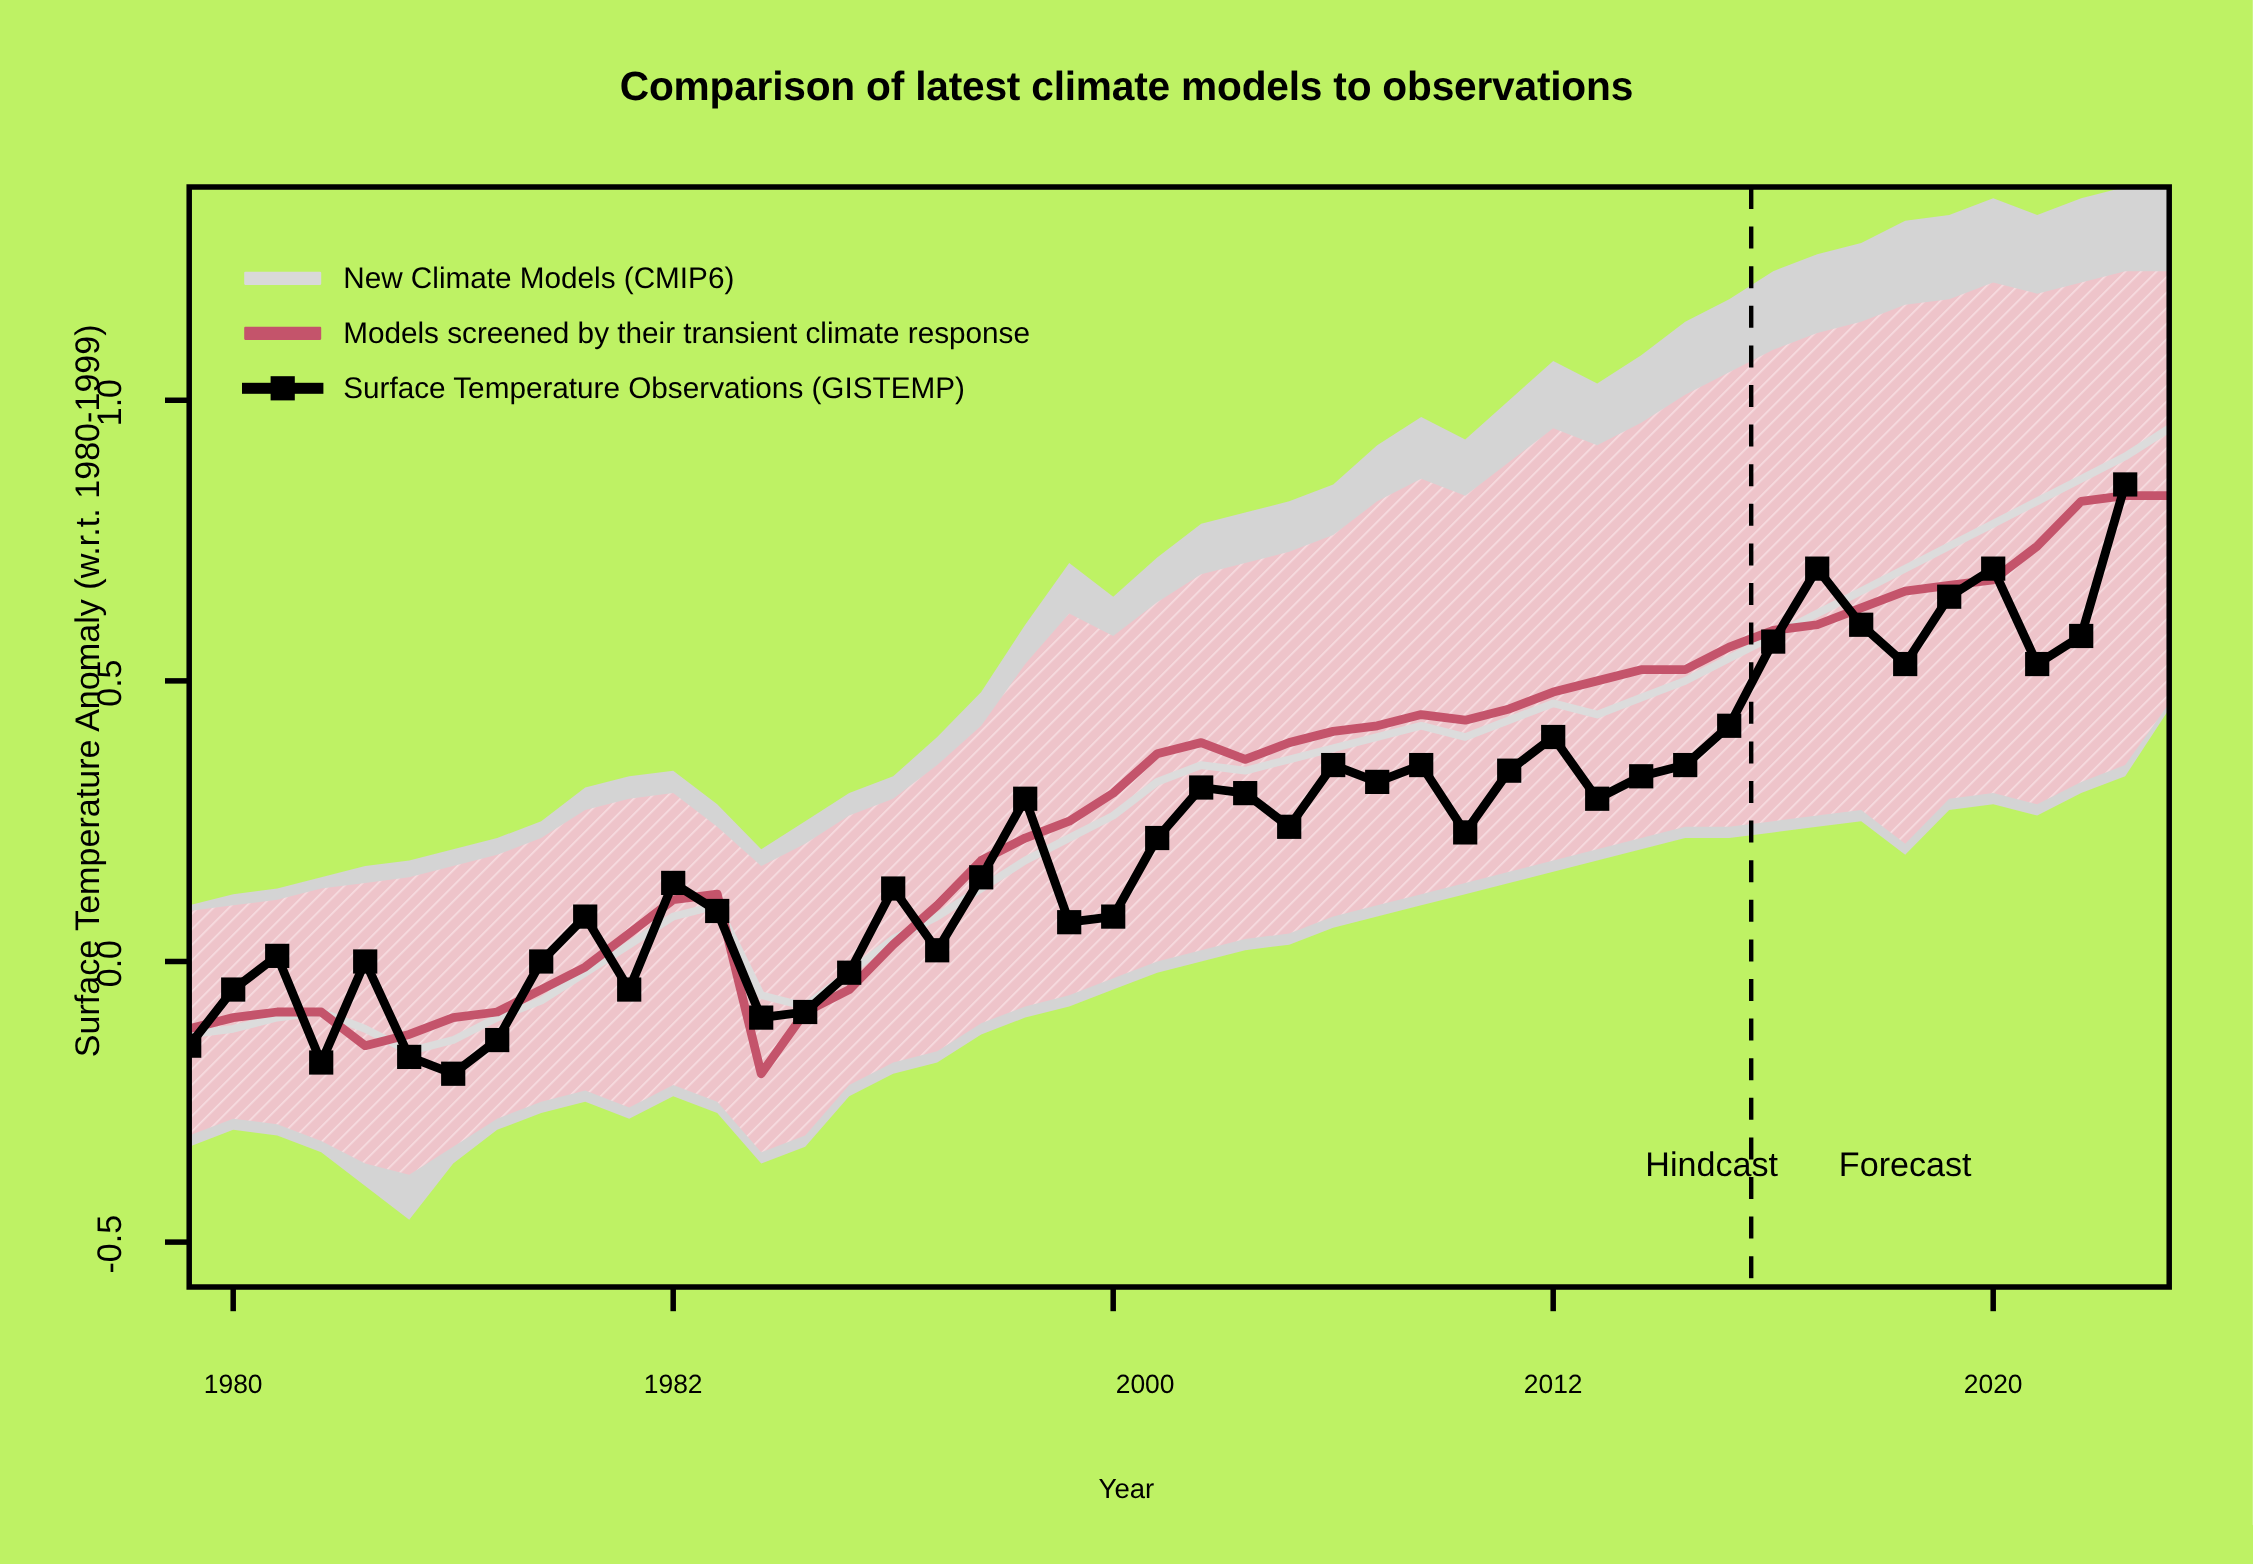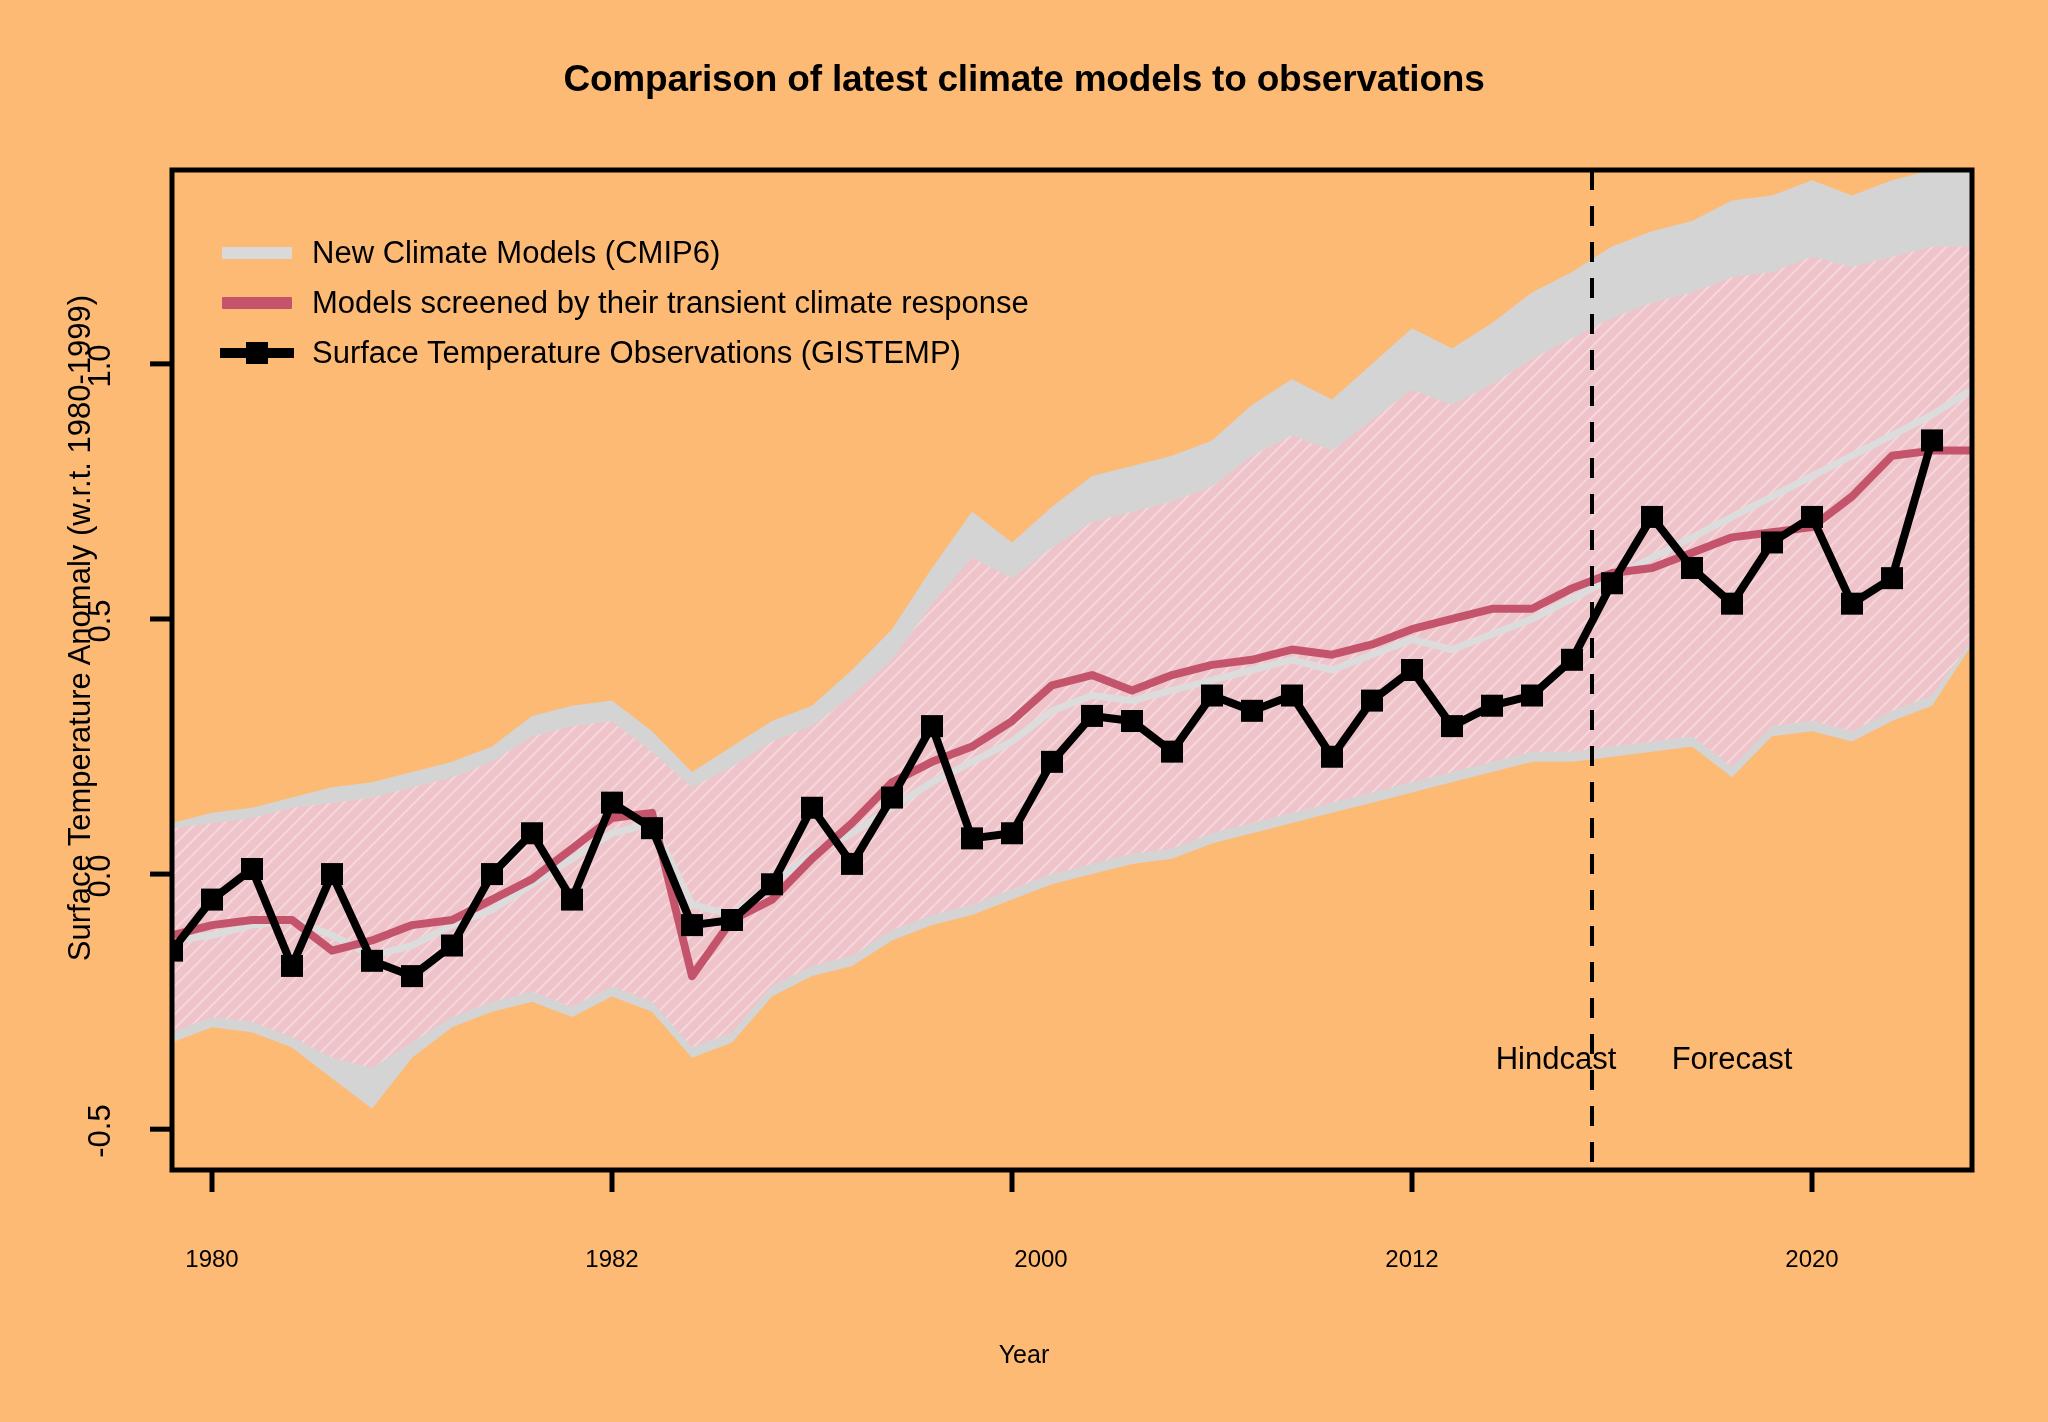--- a/index.html
+++ b/index.html
@@ -13,21 +13,21 @@
     font-family: "Liberation Sans", sans-serif;
     overflow: hidden;
     position: relative;
   }
 
   #figure {
     position: absolute;
     left: 0; top: 0;
     width: 2048px;
     height: 1422px;
-    background: #fdba74;
+    background: #bef264;
   }
 
   #chart-title {
     position: absolute;
     left: 0;
     top: 58px;
     width: 2048px;
     text-align: center;
     font-size: 37px;
     font-weight: bold;
@@ -128,21 +128,21 @@
     position: absolute;
     left: 50%;
     top: 50%;
     width: 22px;
     height: 22px;
     margin-left: -11px;
     margin-top: -11px;
     background: #000000;
   }
   .legend-label {
-    font-size: 31px;
+    font-size: 27px;
     color: #000000;
     margin-left: 16px;
     white-space: nowrap;
   }
 
   .era-label {
     position: absolute;
     font-size: 31px;
     color: #000000;
     text-align: center;

